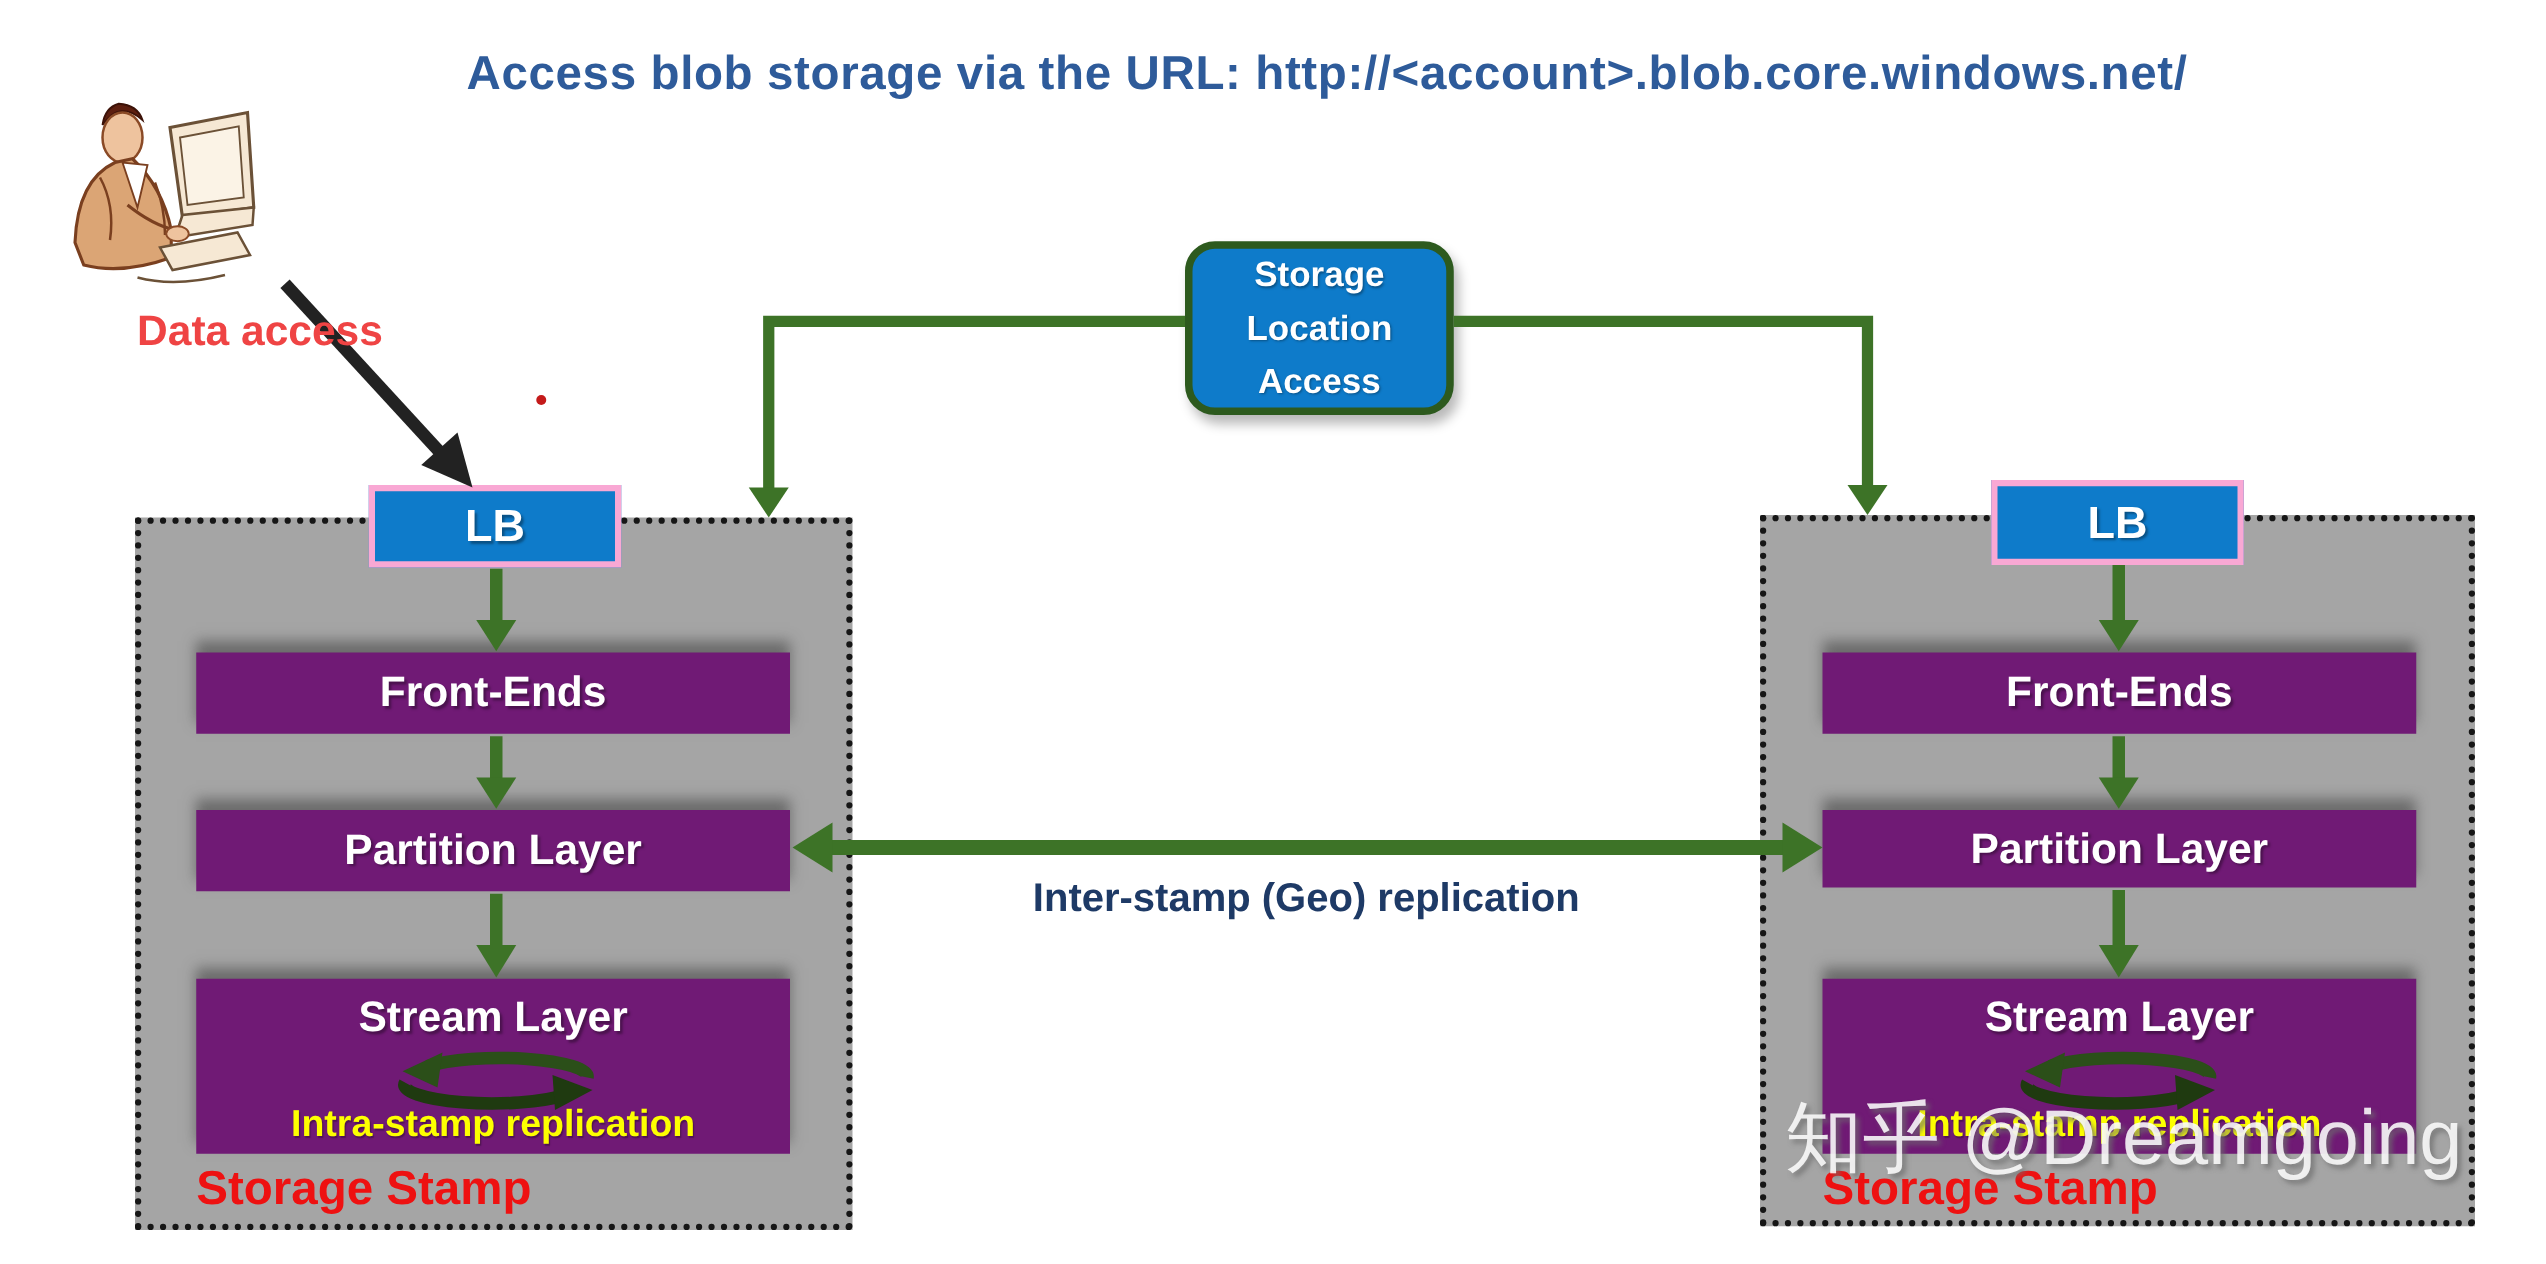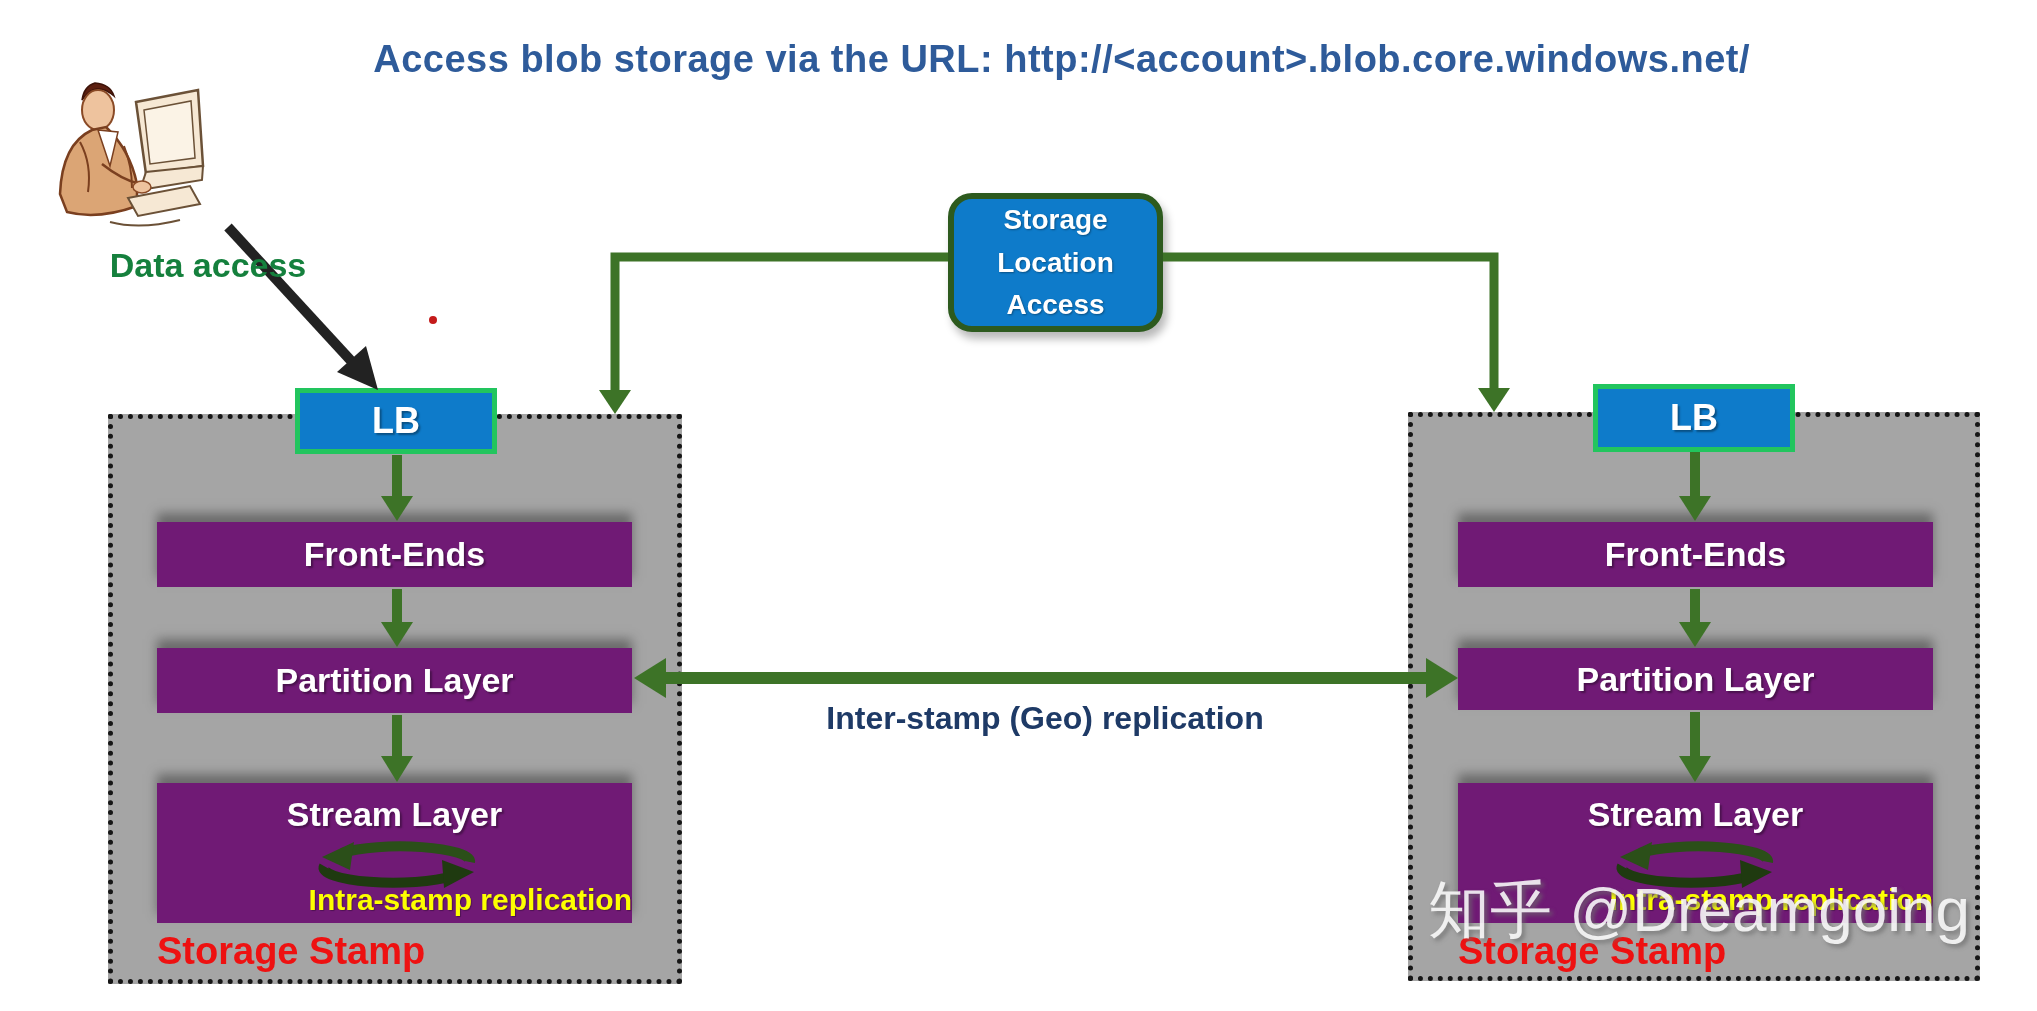--- a/index.html
+++ b/index.html
@@ -6,49 +6,49 @@
   .canvas{
     position:relative;width:2037px;height:1011px;background:#ffffff;
     font-family:"Liberation Sans",sans-serif;overflow:hidden;
   }
   .title{
     position:absolute;left:270px;top:38px;width:1480px;text-align:right;
     font-size:38px;font-weight:bold;color:#2e5b9a;white-space:nowrap;letter-spacing:0.5px;
   }
   .data-access{
     position:absolute;left:98px;top:246px;width:220px;text-align:center;
-    font-size:34px;font-weight:bold;color:#15803d;z-index:4;
+    font-size:34px;font-weight:bold;color:#ef4444;z-index:4;
   }
   .stamp{
     position:absolute;background:#a5a5a5;border:5px dotted #161616;box-sizing:border-box;z-index:1;
   }
   .stamp-left{left:108px;top:414px;width:574px;height:570px;}
   .stamp-right{left:1408px;top:412px;width:572px;height:569px;}
   .lb-box{
-    position:absolute;background:#0e7bca;border:5px solid #22c55e;box-sizing:border-box;
+    position:absolute;background:#0e7bca;border:5px solid #f9a8d4;box-sizing:border-box;
     color:#fff;font-size:36px;font-weight:bold;display:flex;align-items:center;justify-content:center;
     z-index:2;text-shadow:2px 2px 2px rgba(0,0,0,0.35);
   }
   .lb-left{left:295px;top:388px;width:202px;height:66px;}
   .lb-right{left:1593px;top:384px;width:202px;height:68px;}
   .layer{
     position:absolute;background:#701a75;color:#fff;font-size:34px;font-weight:bold;
     display:flex;align-items:center;justify-content:center;z-index:2;
     box-shadow:0 -9px 10px rgba(60,60,60,0.55);text-shadow:2px 2px 2px rgba(0,0,0,0.35);
   }
   .fe-left{left:157px;top:522px;width:475px;height:65px;}
   .pl-left{left:157px;top:648px;width:475px;height:65px;}
   .sl-left{left:157px;top:783px;width:475px;height:140px;}
   .fe-right{left:1458px;top:522px;width:475px;height:65px;}
   .pl-right{left:1458px;top:648px;width:475px;height:62px;}
   .sl-right{left:1458px;top:783px;width:475px;height:140px;}
   .stream{flex-direction:column;justify-content:flex-start;}
   .stream .stream-title{margin-top:12px;}
   .intra{
-    position:absolute;bottom:6px;left:0;width:100%;text-align:right;
+    position:absolute;bottom:6px;left:0;width:100%;text-align:center;
     font-size:30px;font-weight:bold;color:#fdff00;text-shadow:1px 1px 1px rgba(0,0,0,0.3);
   }
   .storage-stamp-label{
     position:absolute;width:475px;font-size:38px;font-weight:bold;color:#ee1111;z-index:4;
   }
   .ss-left{left:157px;top:930px;}
   .ss-right{left:1458px;top:930px;}
   .sls-box{
     position:absolute;left:948px;top:193px;width:215px;height:139px;box-sizing:border-box;
     background:#0e7bca;border:6px solid #2d5a1e;border-radius:24px;z-index:3;

